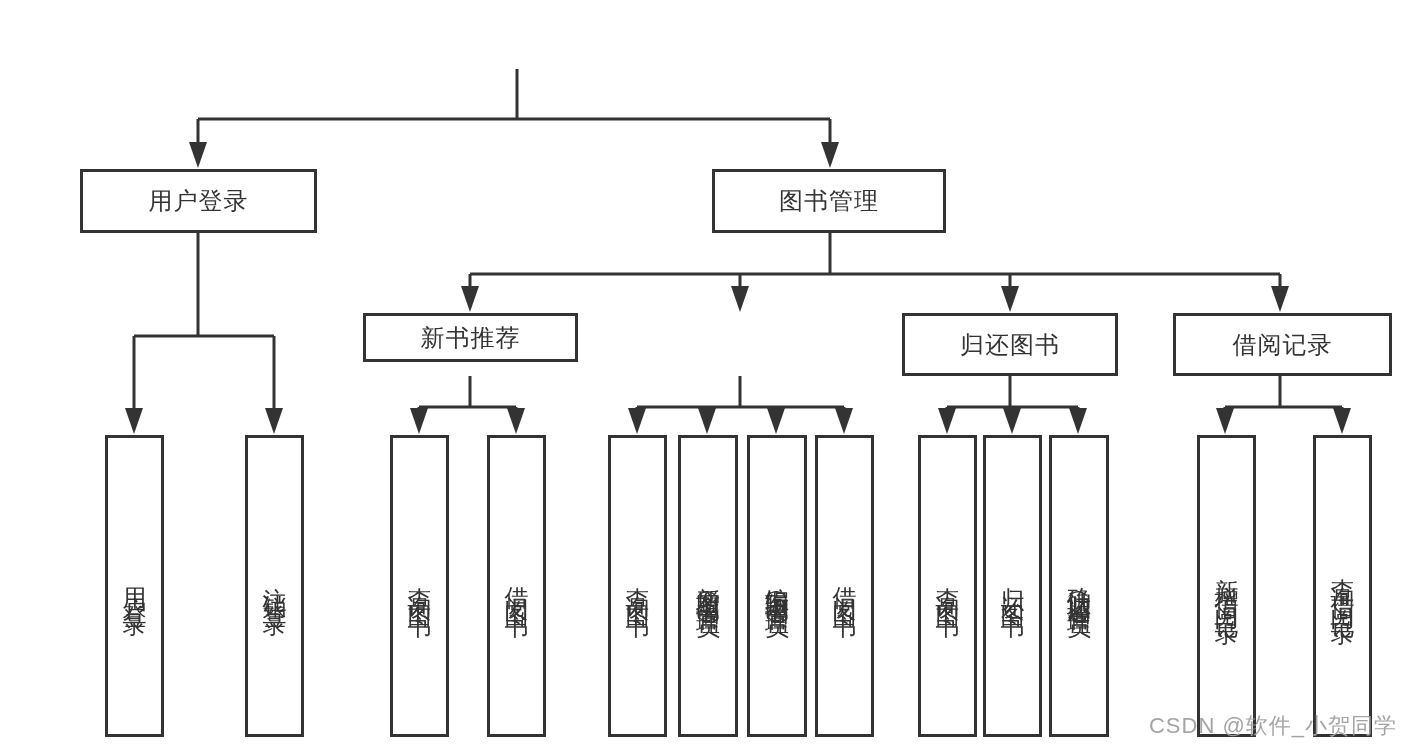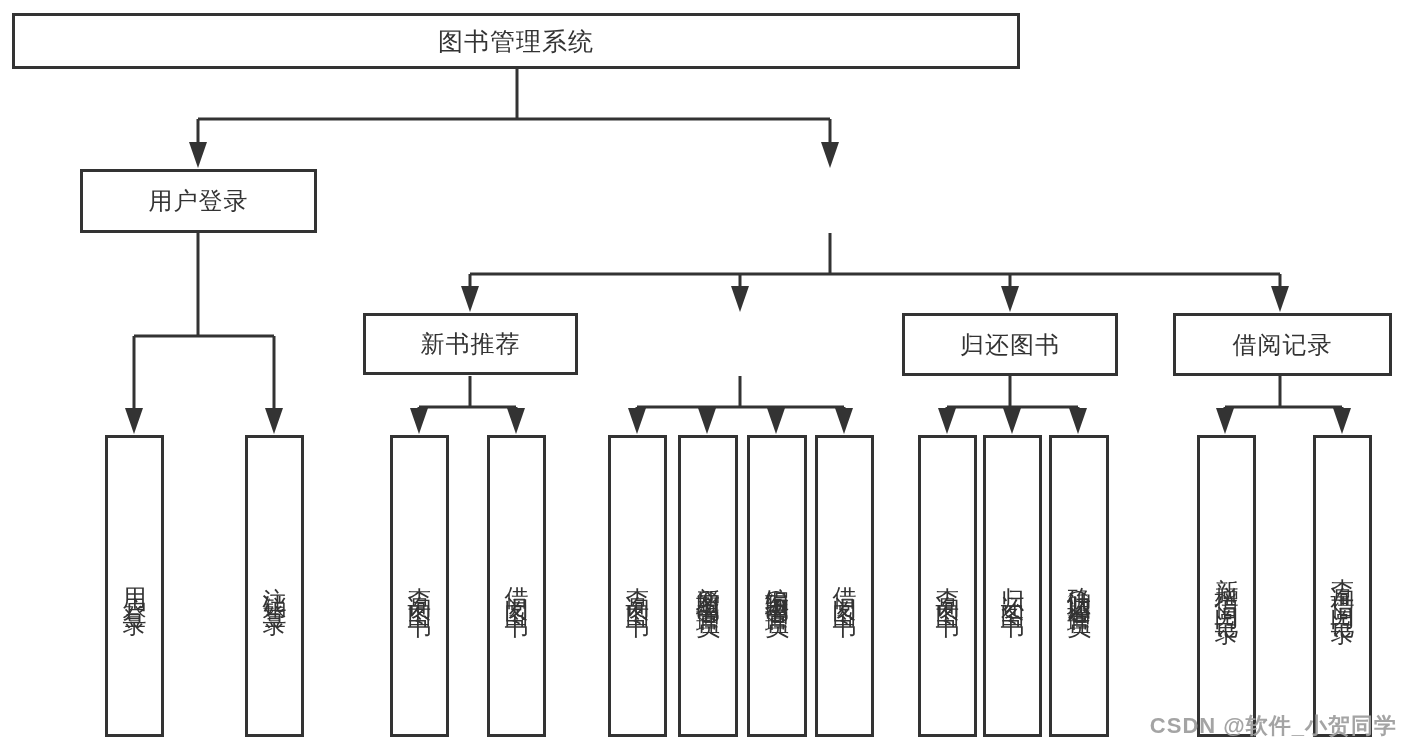--- a/index.html
+++ b/index.html
@@ -19,21 +19,21 @@
   }
   .box.root{font-size:25px;}
   .box.v{
     writing-mode:vertical-lr;text-orientation:mixed;
     letter-spacing:9px;font-size:24px;white-space:normal;
   }
   .box.v.t{letter-spacing:4px;}
   .watermark{
     position:absolute;z-index:3;right:8px;top:711px;
     color:var(--wm);font-size:22px;letter-spacing:1px;
-    opacity:.95;white-space:nowrap;font-weight:bold;
+    opacity:.95;white-space:nowrap;
   }
 </style>
 </head>
 <body>
 
 <div class="canvas">
 
   <svg class="connectors" id="connectors" width="1405" height="747">
       <g>
         <line x1="517" y1="69" x2="517" y2="119" stroke="#333333" stroke-width="3"></line>
@@ -96,25 +96,25 @@
       <g>
         <line x1="1280" y1="376" x2="1280" y2="407" stroke="#333333" stroke-width="3"></line>
         <line x1="1225" y1="407" x2="1342" y2="407" stroke="#333333" stroke-width="3"></line>
         <line x1="1225" y1="407" x2="1225" y2="416" stroke="#333333" stroke-width="3"></line>
         <polygon points="1216,408 1234,408 1225,434" fill="#333333"></polygon>
         <line x1="1342" y1="407" x2="1342" y2="416" stroke="#333333" stroke-width="3"></line>
         <polygon points="1333,408 1351,408 1342,434" fill="#333333"></polygon>
       </g>
     </svg>
 
-  <div class="box root" style="left:12px;top:13px;width:1008px;height:56px">图书管理系统</div>
 
   <div class="box" style="left:80px;top:169px;width:237px;height:64px">用户登录</div>
+  <div class="box" style="left:712px;top:169px;width:234px;height:64px">图书管理</div>
 
-  <div class="box" style="left:363px;top:313px;width:215px;height:62px">新书推荐</div>
+  <div class="box" style="left:363px;top:313px;width:215px;height:49px">新书推荐</div>
   <div class="box" style="left:902px;top:313px;width:216px;height:63px">归还图书</div>
   <div class="box" style="left:1173px;top:313px;width:219px;height:63px">借阅记录</div>
 
   <div class="box v" style="left:105px;top:435px;width:59px;height:302px">用户登录</div>
   <div class="box v" style="left:245px;top:435px;width:59px;height:302px">注销登录</div>
 
   <div class="box v" style="left:390px;top:435px;width:59px;height:302px">查询图书</div>
   <div class="box v" style="left:487px;top:435px;width:59px;height:302px">借阅图书</div>
 
   <div class="box v" style="left:608px;top:435px;width:59px;height:302px">查询图书</div>

